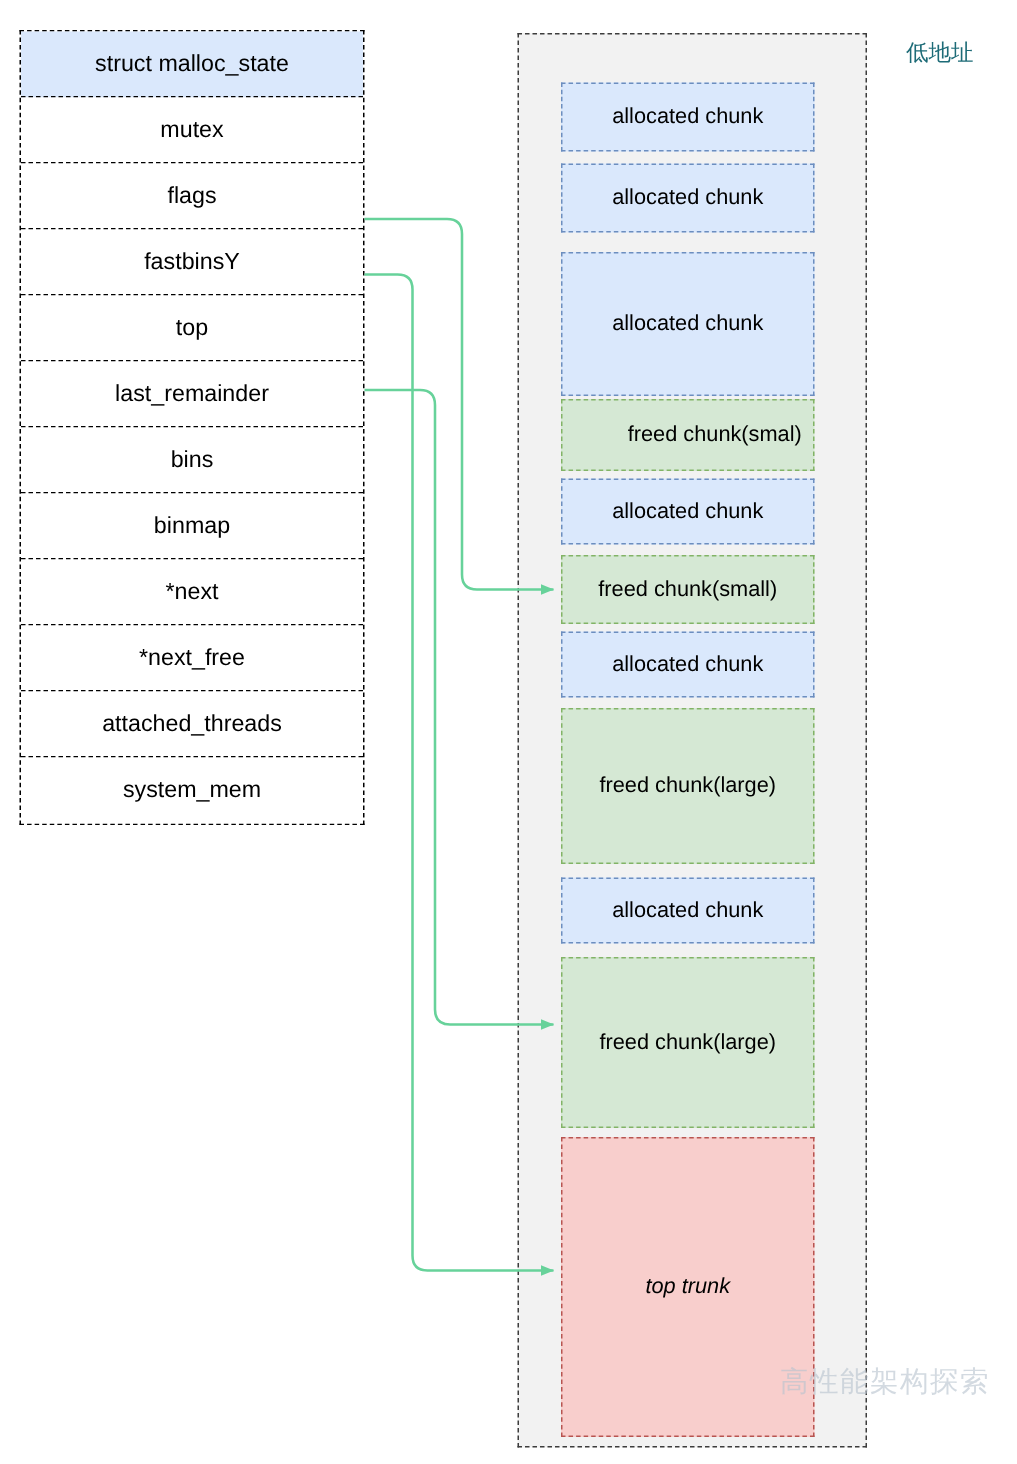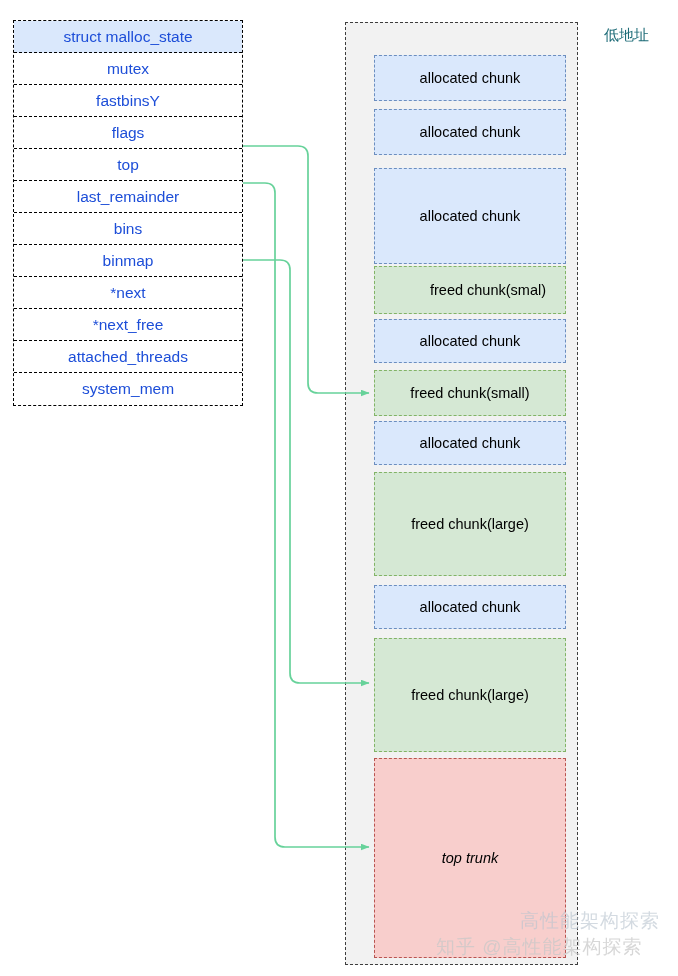--- a/index.html
+++ b/index.html
@@ -23,28 +23,28 @@
   #struct-table {
     position: absolute;
     left: 13px;
     top: 20px;
     width: 230px;
     border: 1.6px dashed #000000;
     box-sizing: border-box;
     background: #ffffff;
   }
   .struct-row {
-    height: 32px;
+    height: 44px;
     border-bottom: 1.6px dashed #000000;
     box-sizing: border-box;
     display: flex;
     align-items: center;
     justify-content: center;
     font-size: 15.5px;
-    color: #1d4ed8;
+    color: #000000;
     background: #ffffff;
     white-space: nowrap;
   }
   .struct-row:last-child { border-bottom: none; }
   .struct-row.header {
     background: #dae8fc;
   }
 
   
   #heap-container {
@@ -53,21 +53,21 @@
     top: 22px;
     width: 233px;
     height: 943px;
     background: #f2f2f2;
     border: 1.6px dashed #3d3d3d;
     box-sizing: border-box;
   }
   .chunk {
     position: absolute;
     left: 28px;
-    width: 192px;
+    width: 169px;
     box-sizing: border-box;
     display: flex;
     align-items: center;
     justify-content: center;
     font-size: 14.5px;
     color: #000000;
     white-space: nowrap;
   }
   .chunk.allocated {
     background: #dae8fc;
@@ -126,22 +126,22 @@
   }
 </style>
 </head>
 <body>
 
 <div id="canvas">
 
   <div id="struct-table">
     <div class="struct-row header">struct malloc_state</div>
     <div class="struct-row">mutex</div>
+    <div class="struct-row">flags</div>
     <div class="struct-row">fastbinsY</div>
-    <div class="struct-row">flags</div>
     <div class="struct-row">top</div>
     <div class="struct-row">last_remainder</div>
     <div class="struct-row">bins</div>
     <div class="struct-row">binmap</div>
     <div class="struct-row">*next</div>
     <div class="struct-row">*next_free</div>
     <div class="struct-row">attached_threads</div>
     <div class="struct-row">system_mem</div>
   </div>
 
@@ -168,16 +168,15 @@
       </marker>
     </defs>
 
     <path d="M 243 146 H 298 Q 308 146 308 156 V 383 Q 308 393 318 393 H 369" fill="none" stroke="#67d29a" stroke-width="1.7" marker-end="url(#arrowhead)"></path>
 
     <path d="M 243 183 H 265 Q 275 183 275 193 V 837 Q 275 847 285 847 H 369" fill="none" stroke="#67d29a" stroke-width="1.7" marker-end="url(#arrowhead)"></path>
 
     <path d="M 243 260 H 280 Q 290 260 290 270 V 673 Q 290 683 300 683 H 369" fill="none" stroke="#67d29a" stroke-width="1.7" marker-end="url(#arrowhead)"></path>
   </svg>
 
-  <div id="watermark">知乎 @高性能架构探索</div>
   <div id="watermark-overlap">高性能架构探索</div>
 
 </div>
 
 </body></html>

